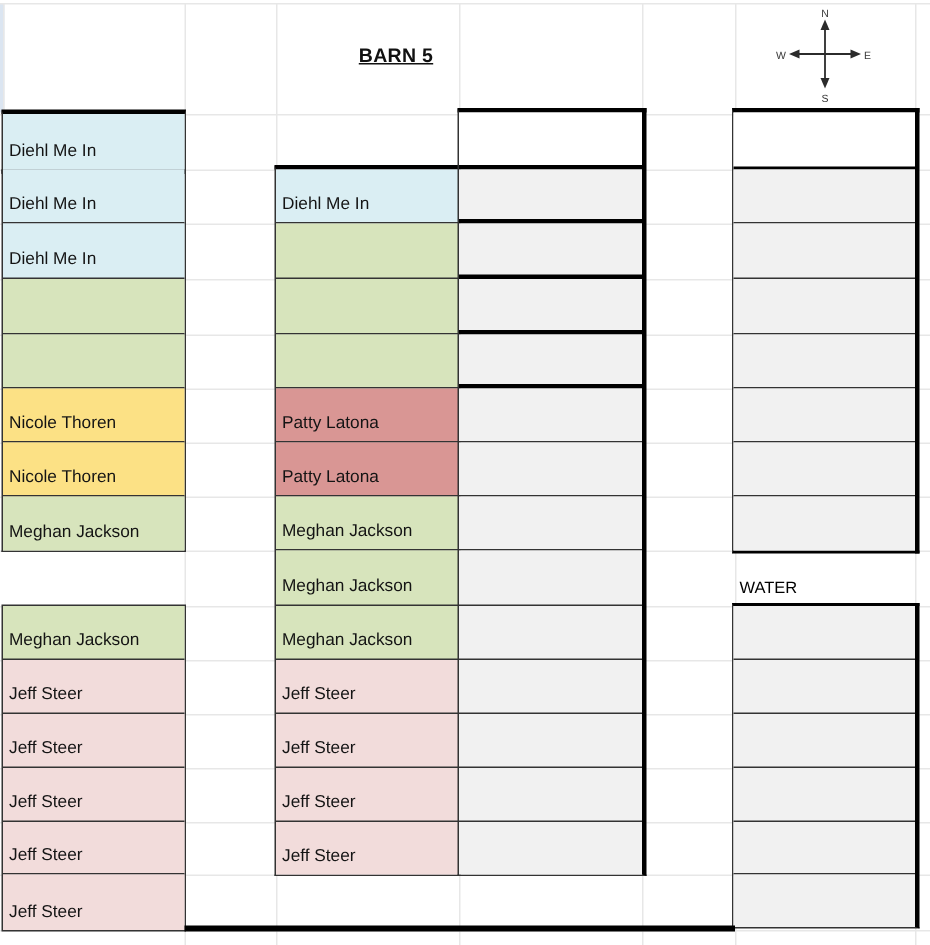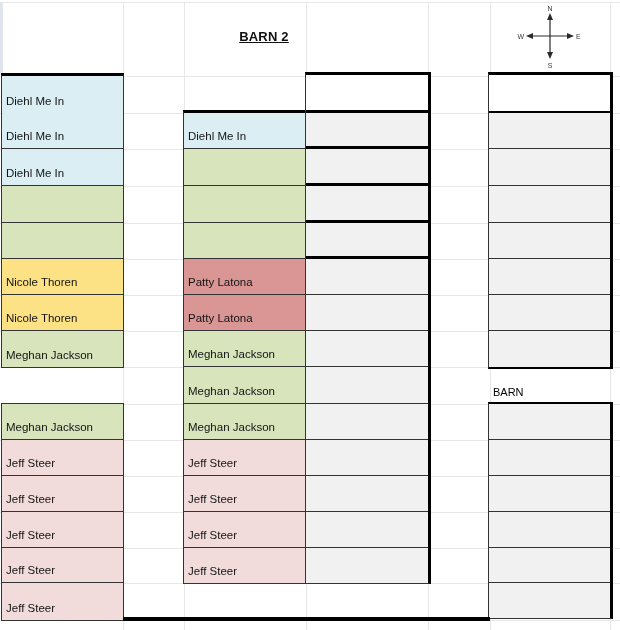--- a/index.html
+++ b/index.html
@@ -36,21 +36,21 @@
   .compass{position:absolute;left:514px;top:2px;}
   .compass text{font-family:"Liberation Sans",sans-serif;font-size:7px;fill:#3a3a3a;}
 </style>
 </head>
 <body>
 
 <div id="sheet">
 
   <div class="blue-strip"></div>
 
-  <div class="title">BARN 2</div>
+  <div class="title">BARN 5</div>
 
   <svg class="compass" width="72" height="68" viewBox="0 0 72 68">
     <line x1="36" y1="14" x2="36" y2="54" stroke="#2b2b2b" stroke-width="1.2"></line>
     <line x1="15" y1="34" x2="57" y2="34" stroke="#2b2b2b" stroke-width="1.2"></line>
     <polygon points="33,18 39,18 36,11" fill="#2b2b2b"></polygon>
     <polygon points="33,50 39,50 36,57" fill="#2b2b2b"></polygon>
     <polygon points="19,31 19,37 12,34" fill="#2b2b2b"></polygon>
     <polygon points="53,31 53,37 60,34" fill="#2b2b2b"></polygon>
     <text x="36" y="9" text-anchor="middle">N</text>
     <text x="36" y="66" text-anchor="middle">S</text>
@@ -150,17 +150,17 @@
       <div class="block" style="left: 488px; top: 402px; width: 121px; border-width: 2px 3px 1px 1px; border-style: solid; border-color: rgb(0, 0, 0) rgb(0, 0, 0) rgb(51, 51, 51) rgb(51, 51, 51);">
         <div class="cell" style="height: 36px; background: rgb(241, 241, 241); border-bottom: 1px solid rgb(51, 51, 51);"></div>
         <div class="cell" style="height: 36px; background: rgb(241, 241, 241); border-bottom: 1px solid rgb(51, 51, 51);"></div>
         <div class="cell" style="height: 36px; background: rgb(241, 241, 241); border-bottom: 1px solid rgb(51, 51, 51);"></div>
         <div class="cell" style="height: 36px; background: rgb(241, 241, 241); border-bottom: 1px solid rgb(51, 51, 51);"></div>
         <div class="cell" style="height: 35px; background: rgb(241, 241, 241); border-bottom: 1px solid rgb(51, 51, 51);"></div>
         <div class="cell" style="height: 35px; background: rgb(241, 241, 241);"></div>
       </div>
     </div>
 
-  <div class="water">BARN</div>
+  <div class="water">WATER</div>
 
   <div class="bottom-line"></div>
 
 </div>
 
 </body></html>

